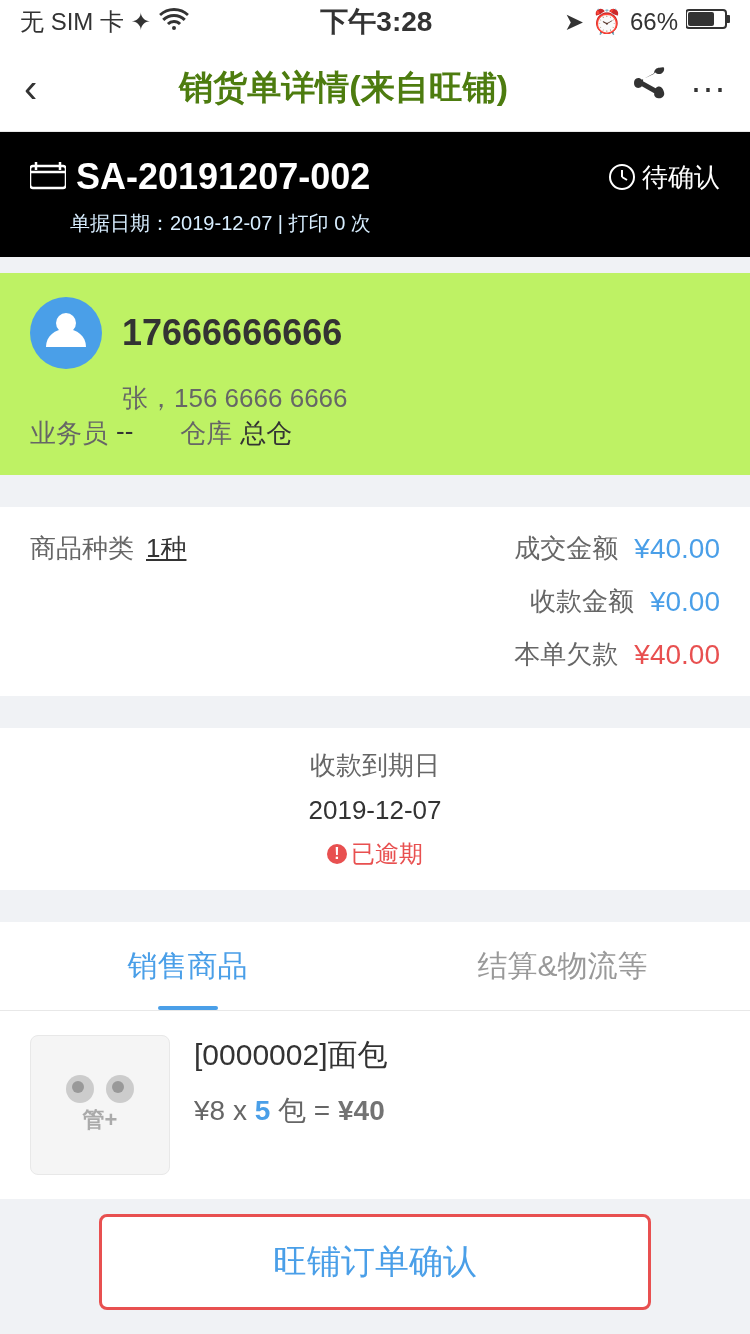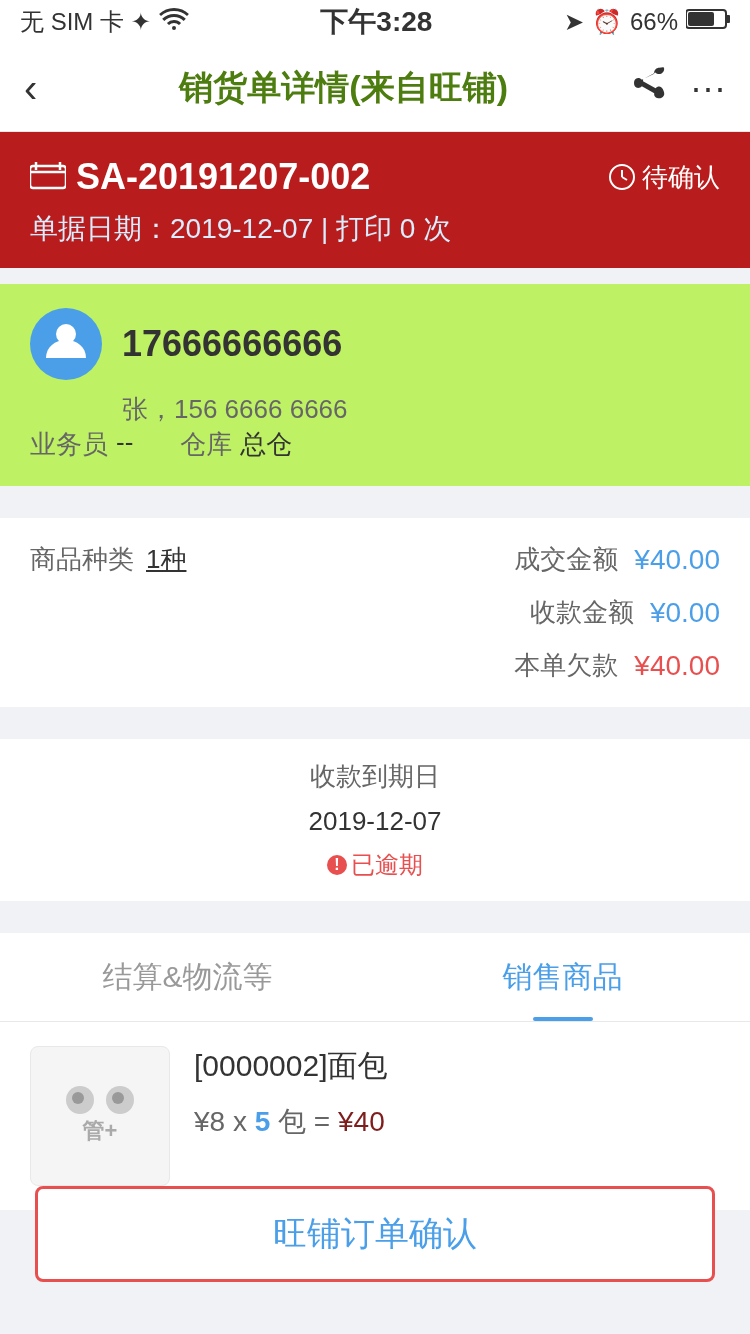--- a/index.html
+++ b/index.html
@@ -58,21 +58,21 @@
       gap: 20px;
     }
     .nav-action-icon {
       font-size: 36px;
       color: #333;
       cursor: pointer;
     }
 
     
     .order-header {
-      background: #b91c1c;
+      background: #000000;
       padding: 24px 30px 20px;
       margin-bottom: 0;
     }
     .order-header-top {
       display: flex;
       justify-content: space-between;
       align-items: center;
       margin-bottom: 12px;
     }
     .order-id {
@@ -86,21 +86,22 @@
     .order-status {
       display: flex;
       align-items: center;
       gap: 6px;
       color: #fff;
       font-size: 26px;
       font-family: Liberation Serif, serif;
     }
     .order-date {
       color: #d8eeff;
-      font-size: 28px;
+      font-size: 20px;
+      margin-left: 40px;
     }
 
     
     .customer-section {
       background: #bef264;
       padding: 24px 30px;
       margin-bottom: 16px;
     }
     .customer-row {
       display: flex;
@@ -303,35 +304,35 @@
     .product-name {
       font-size: 30px;
       color: #333;
       margin-bottom: 16px;
     }
     .product-price {
       font-size: 28px;
       color: #666;
     }
     .price-highlight { color: #4a9fe8; font-weight: 600; }
-    .price-total { color: #7f1d1d; font-weight: 400; text-align: right; }
+    .price-total { color: #737373; font-weight: 700; text-align: right; }
 
     
     .bottom-spacer {
       height: 200px;
       background: #f0f2f5;
     }
 
     
     .confirm-btn-container {
       position: fixed;
-      bottom: 52px;
+      bottom: 24px;
       left: 50%;
       transform: translateX(-50%);
-      width: 680px;
+      width: 552px;
     }
     .confirm-btn {
       width: 100%;
       height: 96px;
       background: #fff;
       border: 3px solid #e85050;
       border-radius: 8px;
       font-size: 34px;
       color: #4a9fe8;
       font-weight: 500;
@@ -469,25 +470,25 @@
   <span class="due-date">2019-12-07</span>
   <div class="overdue-badge">
     <div class="overdue-dot">!</div>
     <span>已逾期</span>
   </div>
 </div>
 
 <div class="divider"></div>
 
 <div class="tabs">
+  <div class="tab active">
+    <span>销售商品</span>
+  </div>
   <div class="tab">
     <span>结算&amp;物流等</span>
-  </div>
-  <div class="tab active">
-    <span>销售商品</span>
   </div>
 </div>
 
 <div class="products-section">
   <div class="product-item">
     <div class="product-thumb">
       <div class="product-thumb-logo">
         <div class="owl-eyes">
           <div class="owl-eye"></div>
           <div class="owl-eye"></div>

